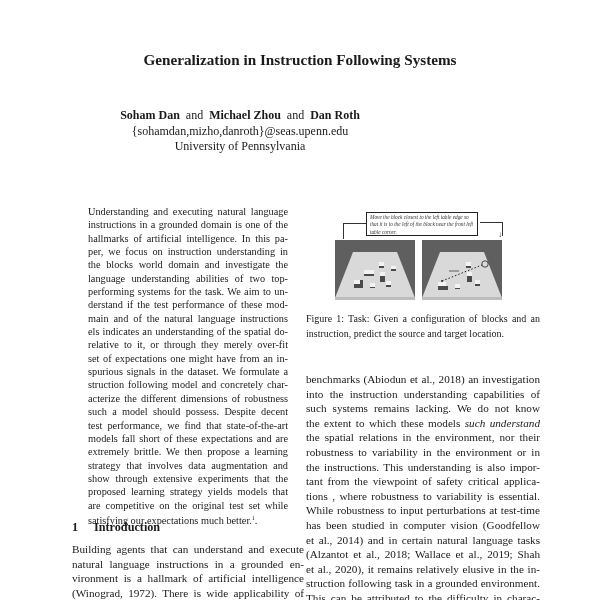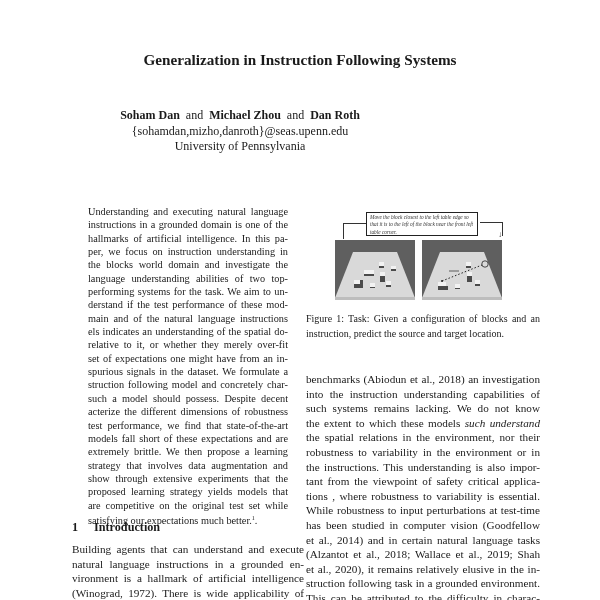--- a/index.html
+++ b/index.html
@@ -47,26 +47,26 @@
     <span class="line">Understanding and executing natural language</span>
     <span class="line">instructions in a grounded domain is one of the</span>
     <span class="line">hallmarks of artificial intelligence. In this pa-</span>
     <span class="line">per, we focus on instruction understanding in</span>
     <span class="line">the blocks world domain and investigate the</span>
     <span class="line">language understanding abilities of two top-</span>
     <span class="line">performing systems for the task. We aim to un-</span>
     <span class="line">derstand if the test performance of these mod-</span>
     <span class="line">main and of the natural language instructions</span>
     <span class="line">els indicates an understanding of the spatial do-</span>
-    <span class="line">relative to it, or whether they merely over-fit</span>
+    <span class="line">relative to it, or through they merely over-fit</span>
     <span class="line">set of expectations one might have from an in-</span>
     <span class="line">spurious signals in the dataset. We formulate a</span>
     <span class="line">struction following model and concretely char-</span>
+    <span class="line">acterize the different dimensions of robustness</span>
     <span class="line">such a model should possess. Despite decent</span>
-    <span class="line">acterize the different dimensions of robustness</span>
     <span class="line">test performance, we find that state-of-the-art</span>
     <span class="line">models fall short of these expectations and are</span>
     <span class="line">extremely brittle. We then propose a learning</span>
     <span class="line">strategy that involves data augmentation and</span>
     <span class="line">show through extensive experiments that the</span>
     <span class="line">proposed learning strategy yields models that</span>
     <span class="line">are competitive on the original test set while</span>
     <span class="line last"><span>satisfying our expectations much better.</span><sup style="font-size:6px">1</sup>.</span>
   </div>
 </div>

